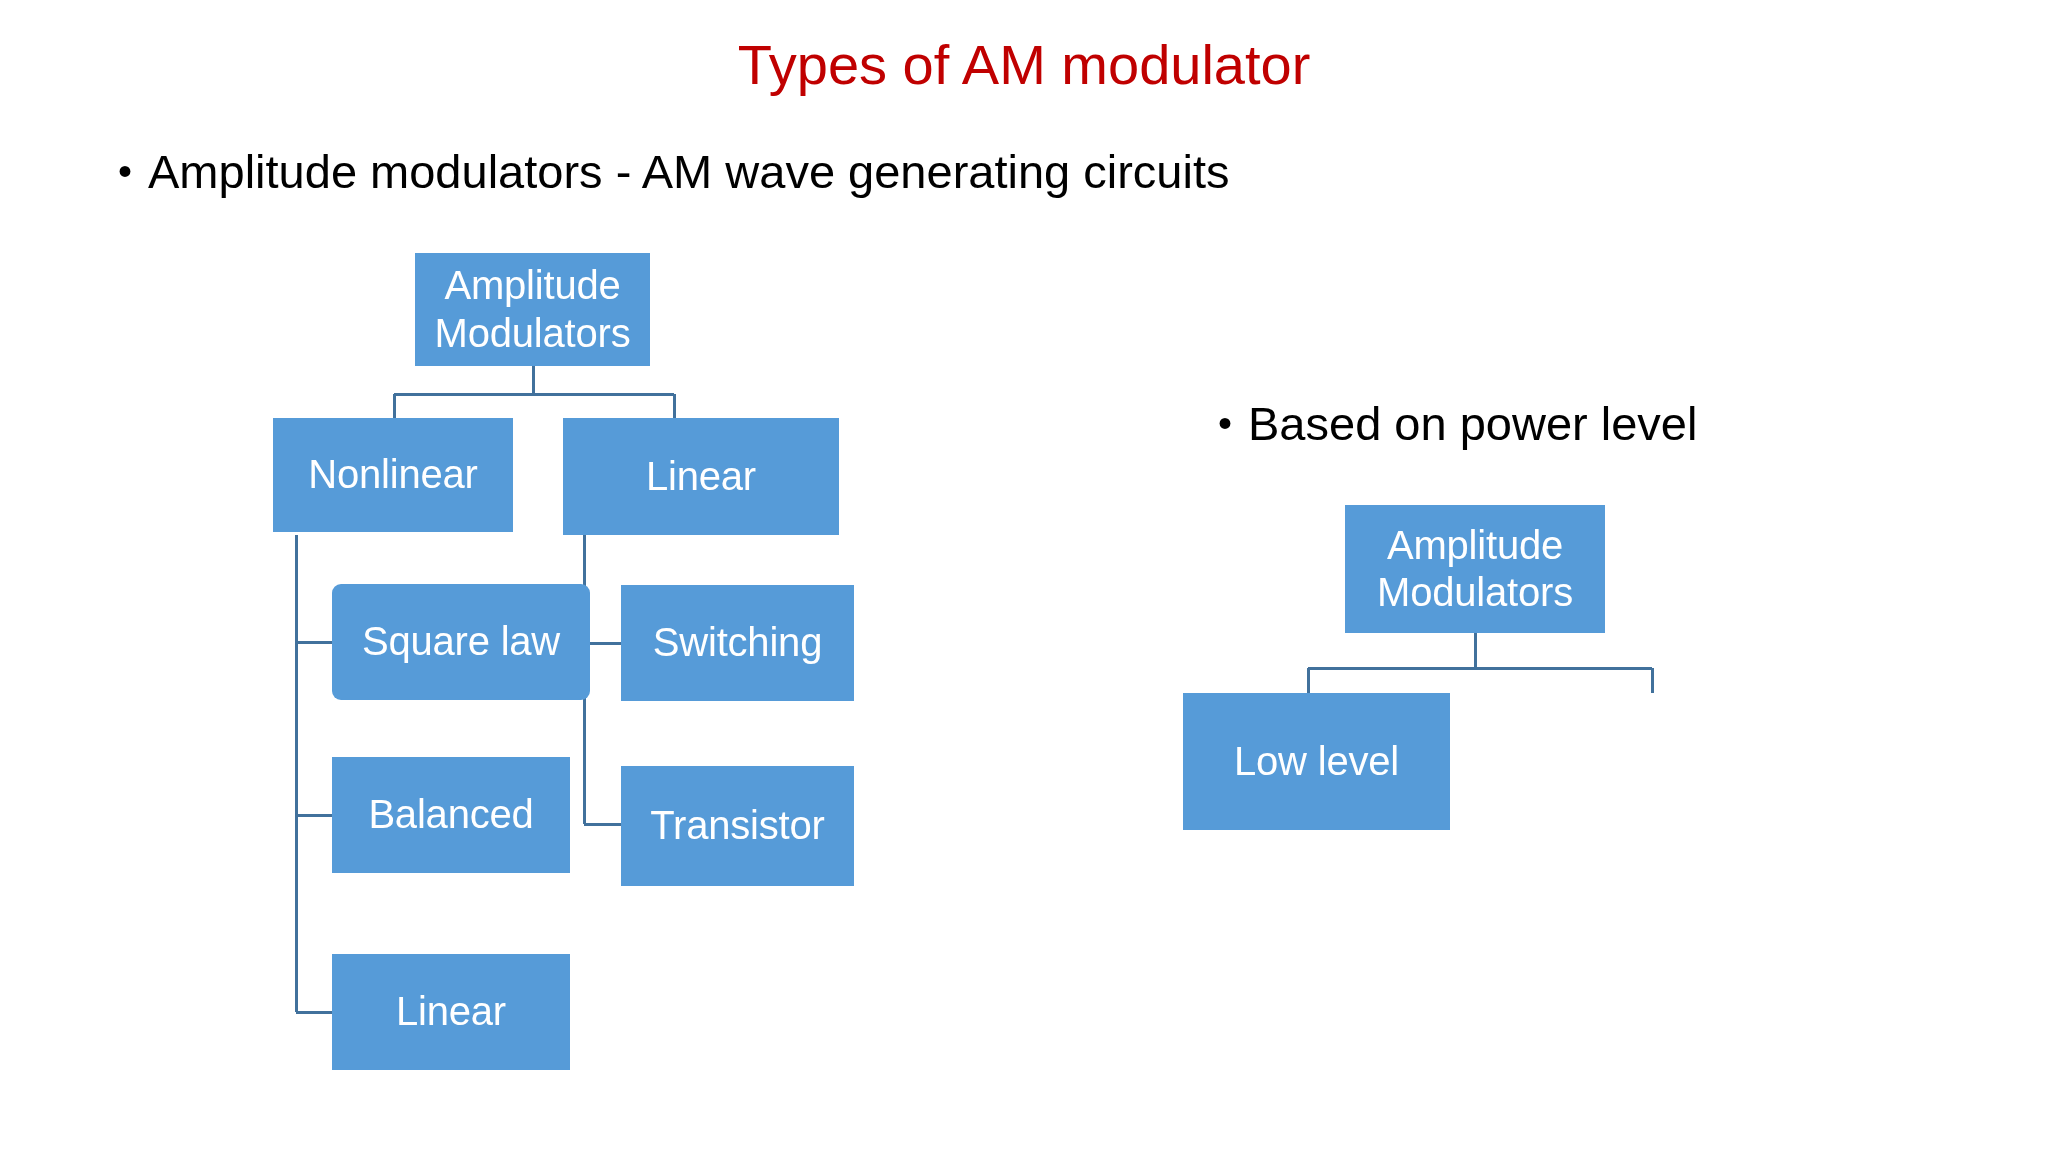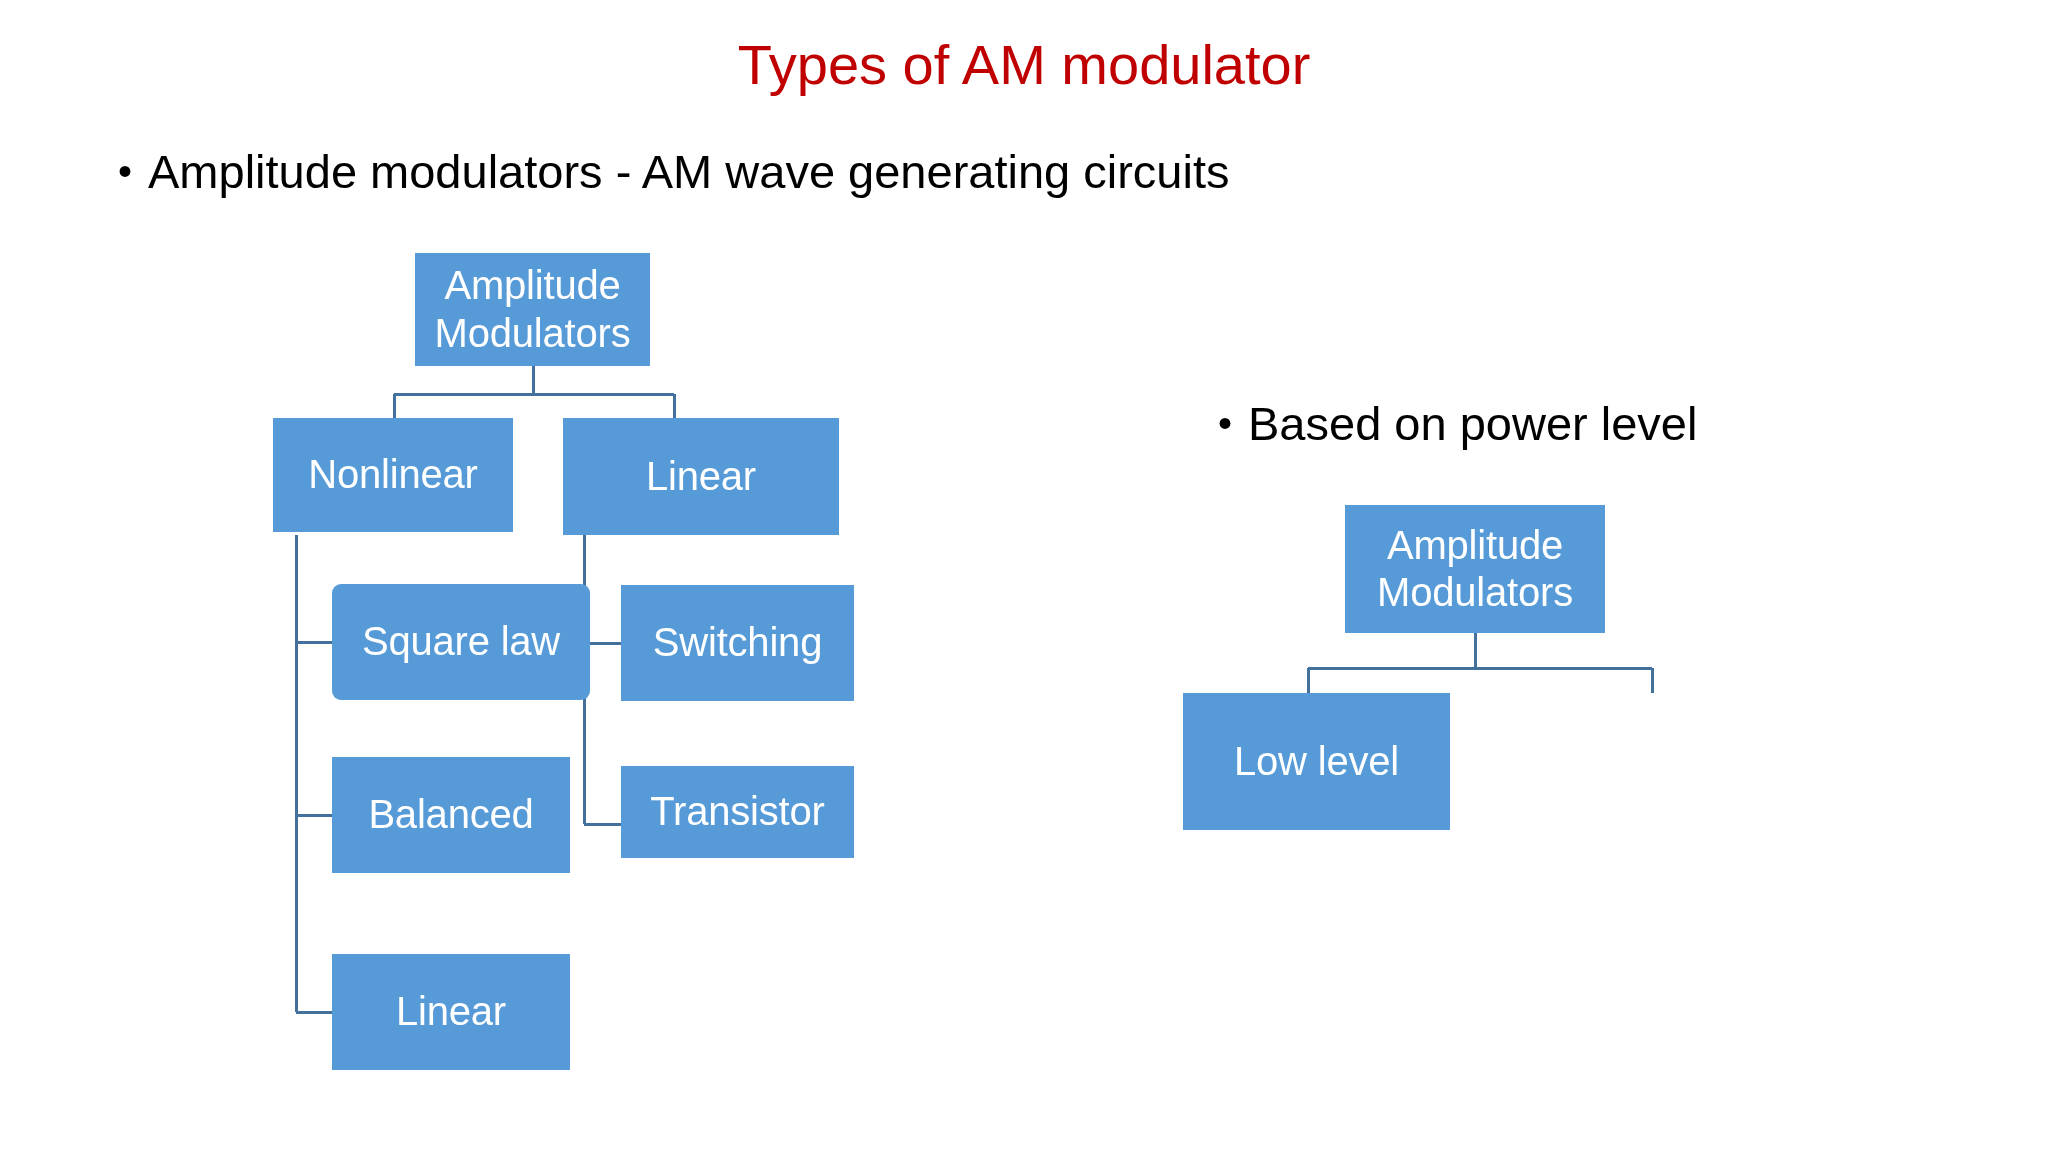--- a/index.html
+++ b/index.html
@@ -154,21 +154,21 @@
     </div>
 
     <div class="node-box" style="left:332px; top:954px; width:238px; height:116px;">
       <span class="node-label">Linear</span>
     </div>
 
     <div class="node-box" style="left:621px; top:585px; width:233px; height:116px;">
       <span class="node-label">Switching</span>
     </div>
 
-    <div class="node-box" style="left:621px; top:766px; width:233px; height:92px;">
+    <div class="node-box" style="left:621px; top:766px; width:233px; height:120px;">
       <span class="node-label">Transistor</span>
     </div>
   </div>
 
   <div class="diagram" id="diagram-right">
 
     <svg width="800" height="420">
       <g stroke="#41719C" stroke-width="3" fill="none" shape-rendering="crispEdges">
 
         <line x1="375" y1="193" x2="375" y2="228"></line>

